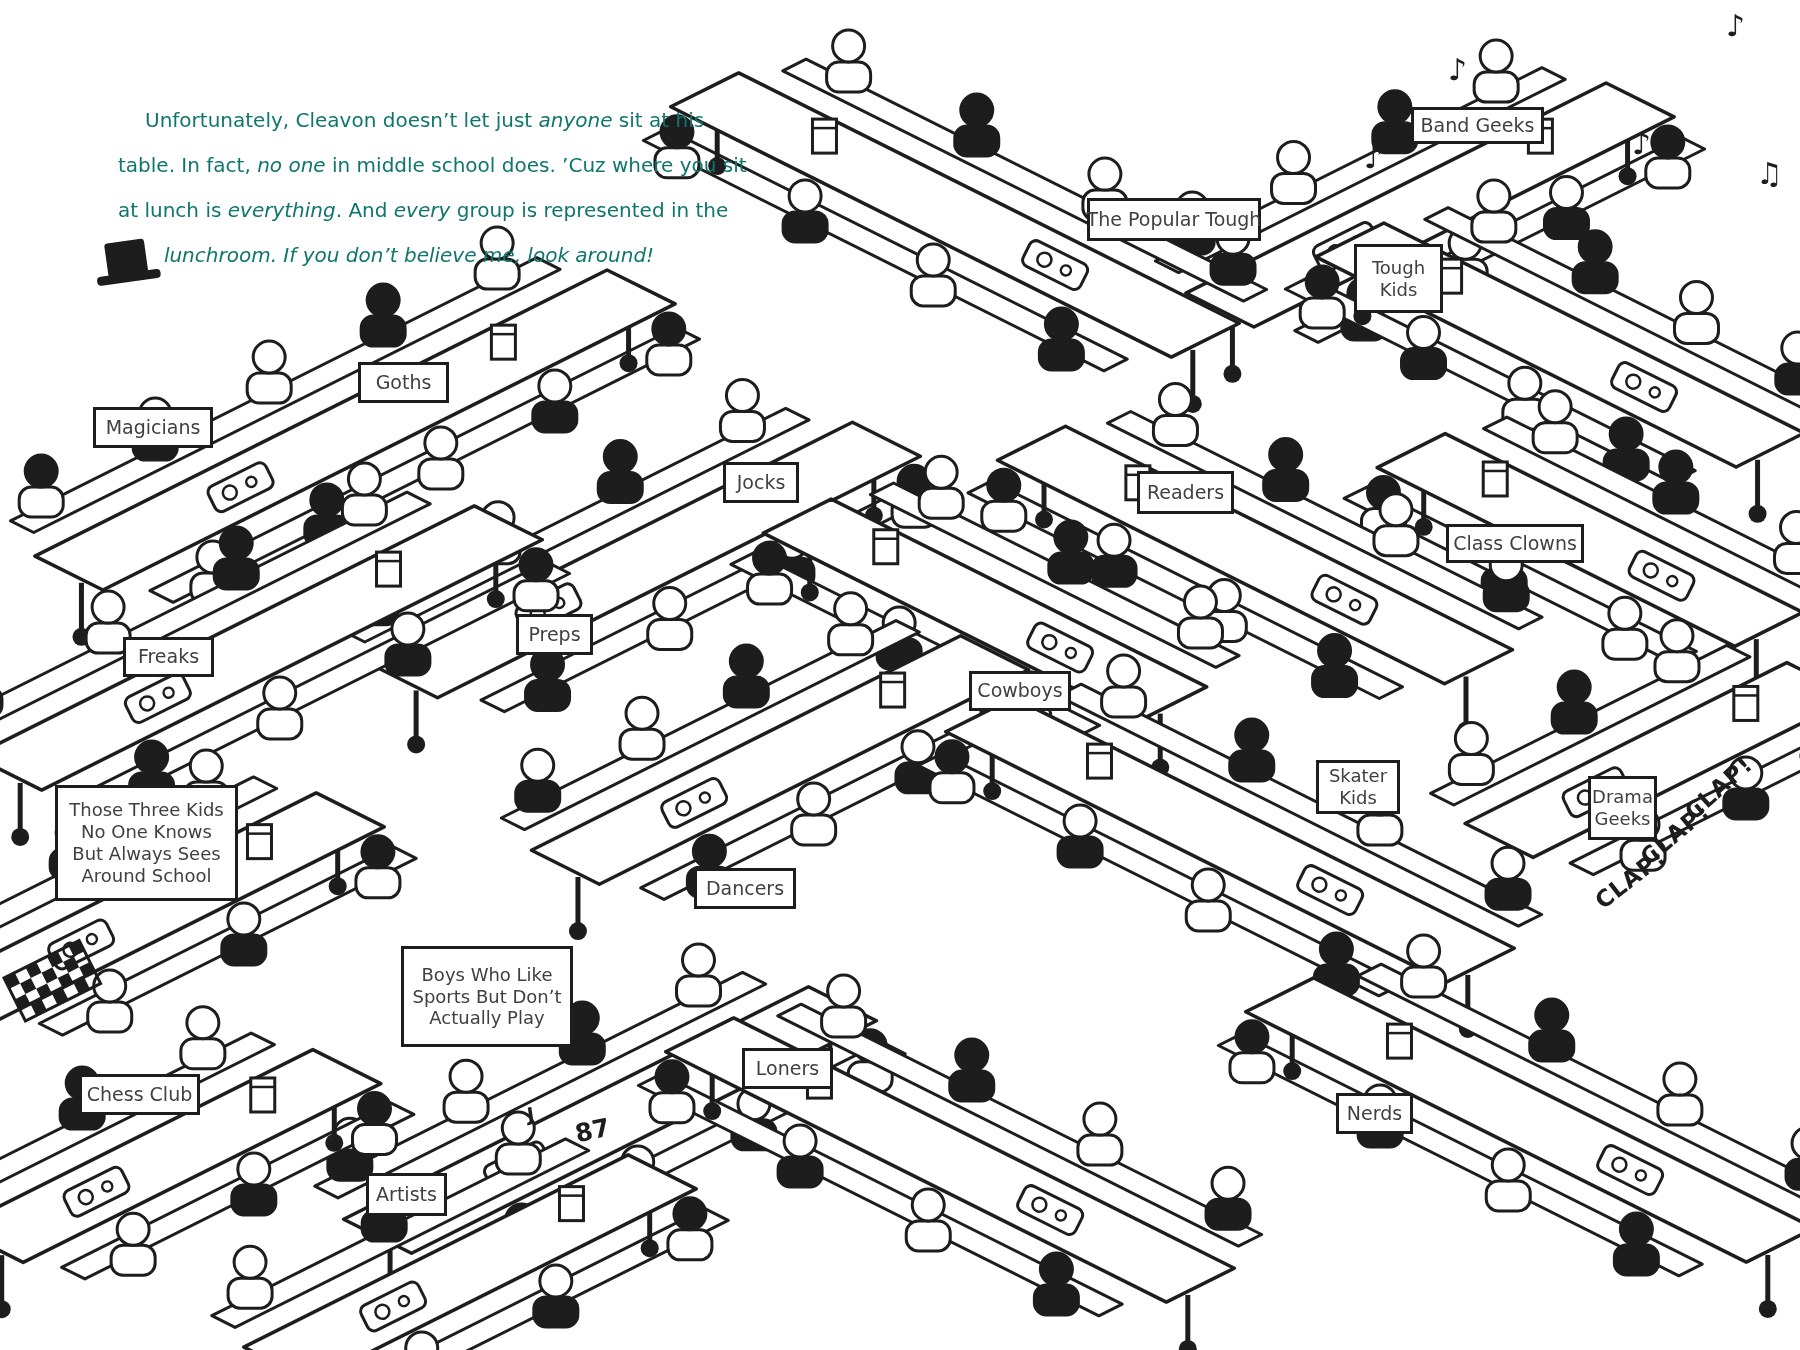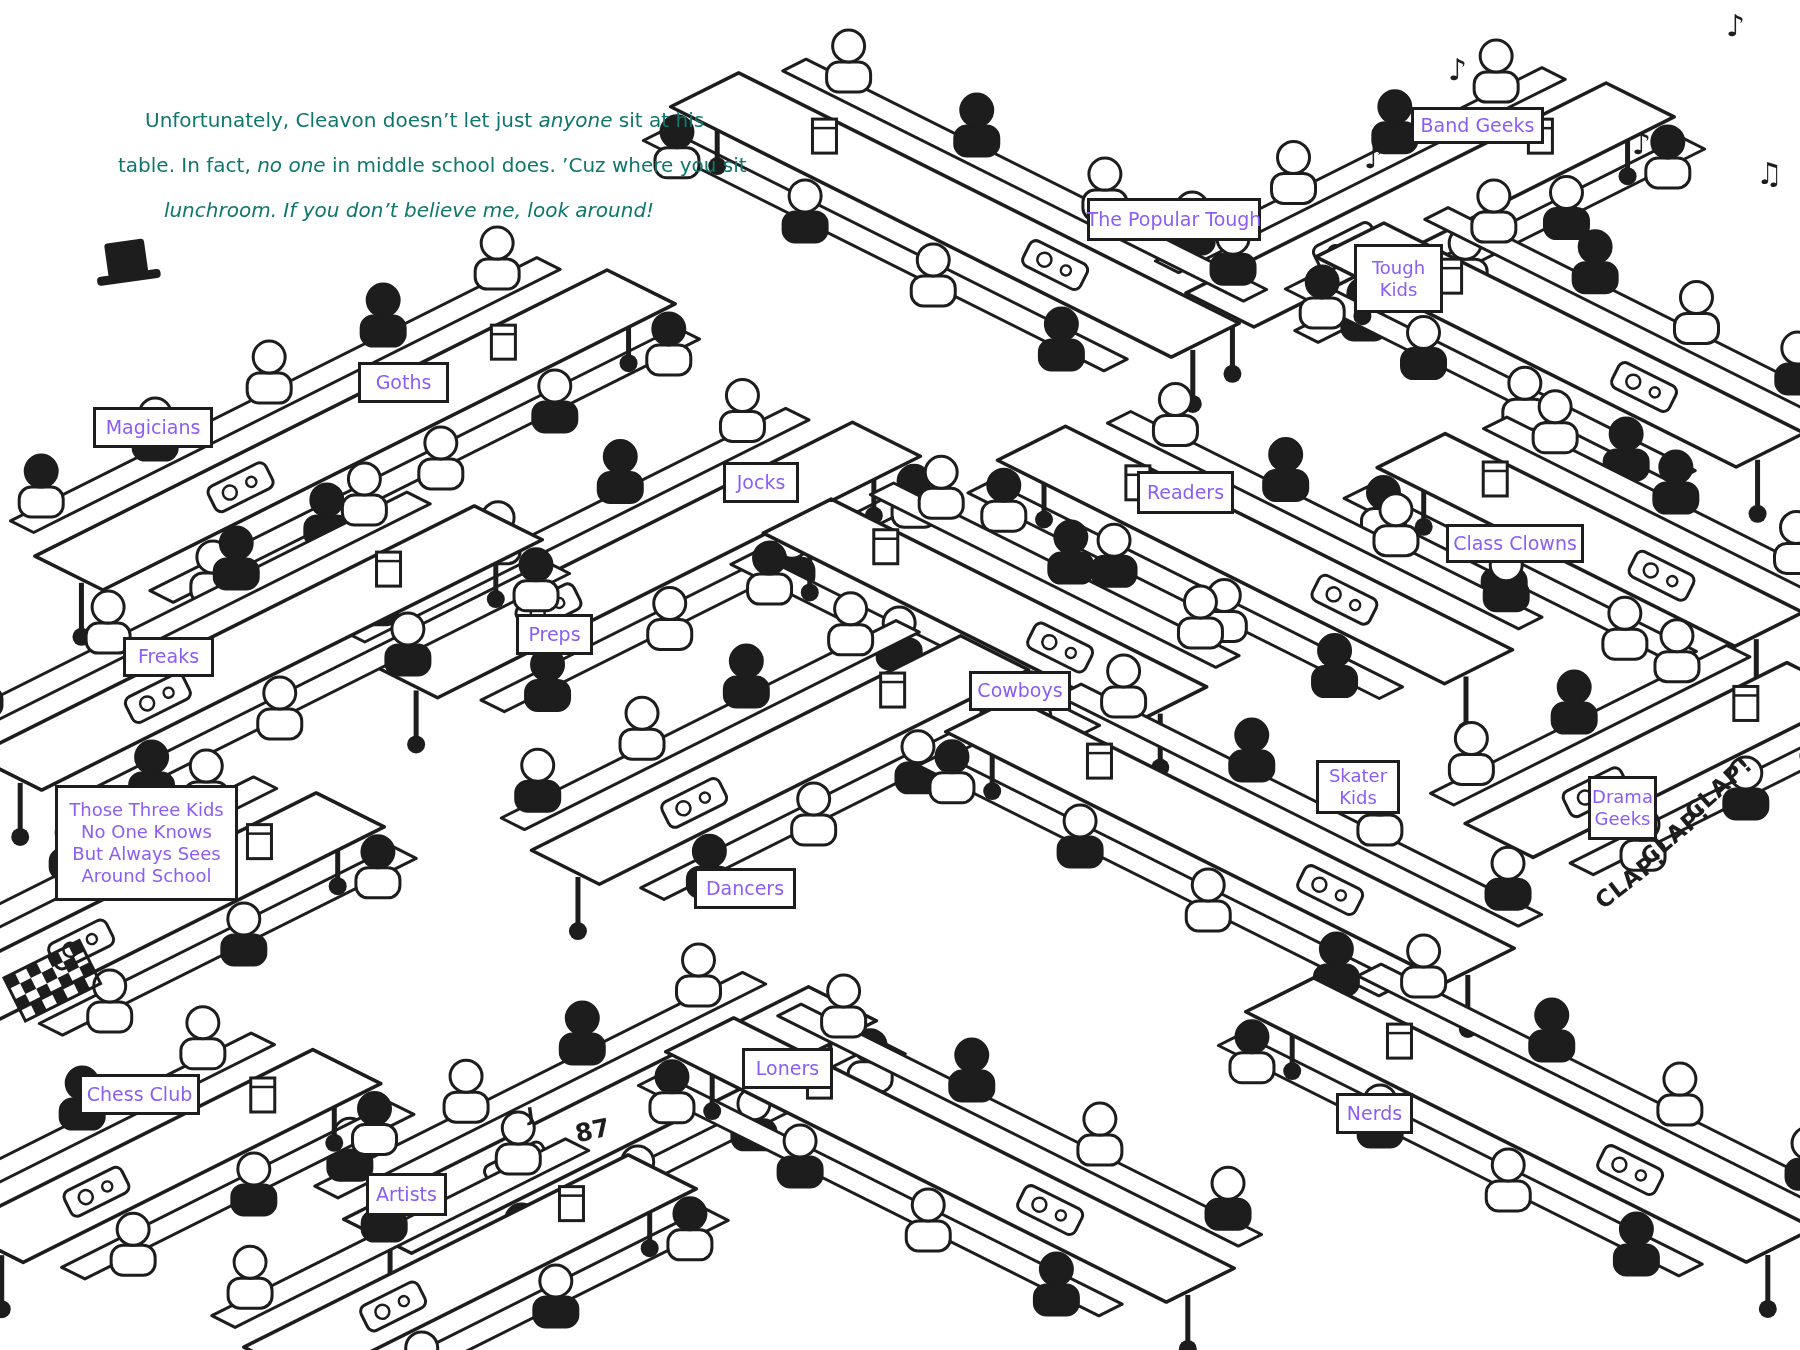--- a/index.html
+++ b/index.html
@@ -13,21 +13,21 @@
     font-size:20px;line-height:45px;color:#0f766e;}
   .nline{height:45px;white-space:nowrap;}
   .nline.first{text-indent:27px;}
   .nline.last{text-align:center;font-style:italic;}
   .nline .it{font-style:italic;}
   
   .label-box{
     position:absolute;z-index:3;background:#fff;border:3px solid #1d1d1d;
     display:flex;align-items:center;justify-content:center;text-align:center;
     font-size:19px;line-height:1.22;box-sizing:border-box;padding:1px 3px;
-    white-space:nowrap;color:#8b5cf6;
+    white-space:nowrap;color:#404040;
   }
   .label-box.ml{white-space:pre-line;font-size:18px;margin-top:37px;}
   
   .note{position:absolute;z-index:2;font-size:30px;color:#1d1d1d;}
   .clap{position:absolute;z-index:4;font-weight:bold;font-size:23px;letter-spacing:1px;
     transform-origin:left bottom;color:#1d1d1d;}
   .jersey{position:absolute;z-index:4;font-weight:bold;color:#1d1d1d;}
 </style>
 </head>
 <body>
@@ -646,20 +646,21 @@
       </g>
       <g transform="translate(104,244) rotate(-8)">
         <rect x="0" y="0" width="40" height="34" rx="3" fill="#1d1d1d"></rect>
         <rect x="-12" y="32" width="64" height="9" rx="4" fill="#1d1d1d"></rect>
       </g>
     </svg>
 
   <div class="narration">
       <div class="nline first"><span>Unfortunately, Cleavon doesn’t let just </span><span class="it">anyone</span><span> sit at his</span></div>
       <div class="nline"><span>table. In fact, </span><span class="it">no one</span><span> in middle school does. ’Cuz where you sit</span></div>
+      <div class="nline"><span>at lunch is </span><span class="it">everything</span><span>. And </span><span class="it">every</span><span> group is represented in the</span></div>
       <div class="nline last"><span>lunchroom. If you don’t believe me, look around!</span></div>
     </div>
 
   <div class="label-box" style="left:93px;top:407px;width:120px;height:41px">Magicians</div>
   <div class="label-box" style="left:358px;top:362px;width:91px;height:41px">Goths</div>
   <div class="label-box" style="left:723px;top:462px;width:76px;height:41px">Jocks</div>
   <div class="label-box" style="left:123px;top:637px;width:91px;height:40px">Freaks</div>
   <div class="label-box" style="left:516px;top:614px;width:77px;height:41px">Preps</div>
   <div class="label-box" style="left:1087px;top:198px;width:174px;height:43px">The Popular Tough</div>
   <div class="label-box" style="left:1411px;top:107px;width:133px;height:37px">Band Geeks</div>
@@ -670,20 +671,23 @@
   <div class="label-box" style="left:969px;top:671px;width:102px;height:40px">Cowboys</div>
   <div class="label-box ml" style="left:1316px;top:723px;width:84px;height:54px">Skater
 Kids</div>
   <div class="label-box ml" style="left:1588px;top:739px;width:69px;height:64px">Drama
 Geeks</div>
   <div class="label-box ml" style="left:55px;top:748px;width:183px;height:116px">Those Three Kids
 No One Knows
 But Always Sees
 Around School</div>
   <div class="label-box" style="left:694px;top:868px;width:102px;height:41px">Dancers</div>
+  <div class="label-box ml" style="left:401px;top:909px;width:172px;height:101px">Boys Who Like
+Sports But Don’t
+Actually Play</div>
   <div class="label-box" style="left:79px;top:1074px;width:121px;height:41px">Chess Club</div>
   <div class="label-box" style="left:742px;top:1048px;width:91px;height:41px">Loners</div>
   <div class="label-box" style="left:366px;top:1173px;width:81px;height:43px">Artists</div>
   <div class="label-box" style="left:1336px;top:1093px;width:77px;height:41px">Nerds</div>
 
   <span class="note" style="left:1448px;top:52px">♪</span>
   <span class="note" style="left:1726px;top:8px">♪</span>
   <span class="note" style="left:1632px;top:126px">♪</span>
   <span class="note" style="left:1756px;top:156px">♫</span>
   <span class="note" style="left:1364px;top:140px">♪</span>

